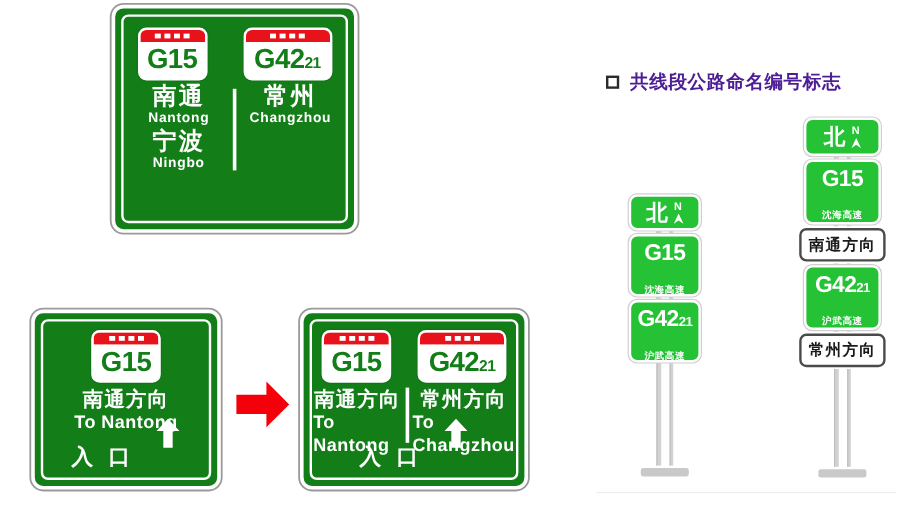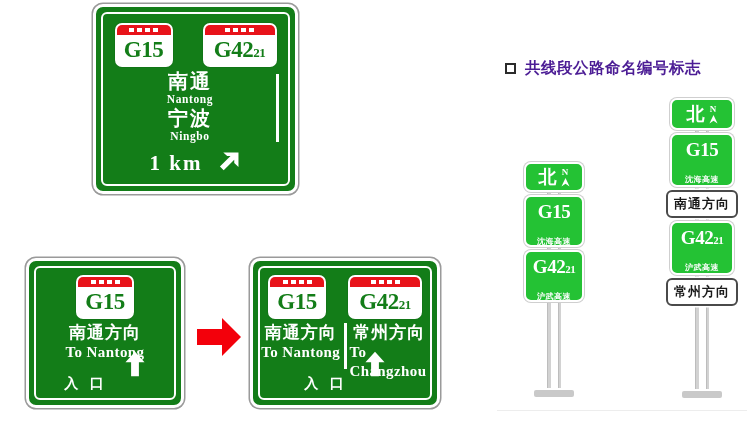--- a/index.html
+++ b/index.html
@@ -12,21 +12,20 @@
     height: 422px;
     position: relative;
     overflow: hidden;
     font-family: "Liberation Sans", "DejaVu Sans", sans-serif;
   }
   .canvas {
     position: absolute;
     inset: 0;
     width: 750px;
     height: 422px;
-    font-family: Liberation Serif, serif;
   }
 
   
   .caption {
     position: absolute;
     display: flex;
     align-items: center;
     gap: 9px;
     color: #4c1d95;
     font-size: 15.5px;
@@ -191,21 +190,21 @@
   .entry-bottom {
     position: absolute;
     left: 0; right: 0;
     bottom: 12px;
     display: flex;
     align-items: center;
     justify-content: center;
     gap: 16px;
     color: #ffffff;
   }
-  .entry-bottom .ent { font-size: 14px; font-weight: bold; letter-spacing: 4px; margin-top: 40px; }
+  .entry-bottom .ent { font-size: 18px; font-weight: bold; letter-spacing: 4px; margin-top: 40px; }
   .arrow-up { width: 22px; height: 26px; display: block; }
 
   
   #process-arrow {
     position: absolute;
     left: 196px;
     top: 316px;
     width: 46px;
     height: 42px;
   }
@@ -378,28 +377,26 @@
     </div>
 
     <div id="adv-body">
       <div class="dest">
         <div class="cn-lg">南通</div>
         <div class="en-sm">Nantong</div>
         <div class="cn-lg">宁波</div>
         <div class="en-sm">Ningbo</div>
       </div>
       <div class="divider"></div>
-    </div>
-
-    <div id="adv-bottom">
-      <span class="km">1 km</span>
-      <svg class="arrow-diag" viewBox="0 0 32 32">
-        <path d="M29 3 L29 20 L24 15.4 L24 11.6 L11.5 24 L7 19.6 L19.6 7.2 L15.6 7.2 L11 3 Z" fill="#ffffff"></path>
-      </svg>
-    </div>
+      <div class="dest">
+        <div class="cn-lg">常州</div>
+        <div class="en-sm">Changzhou</div>
+      </div>
+    </div>
+
   </div>
 
 
   <div class="guide-sign" id="sign-entry-single">
     <div class="inner-frame"></div>
 
     <div class="entry-shields">
       <div class="shield-white">
         <div class="band">
           <i></i>

